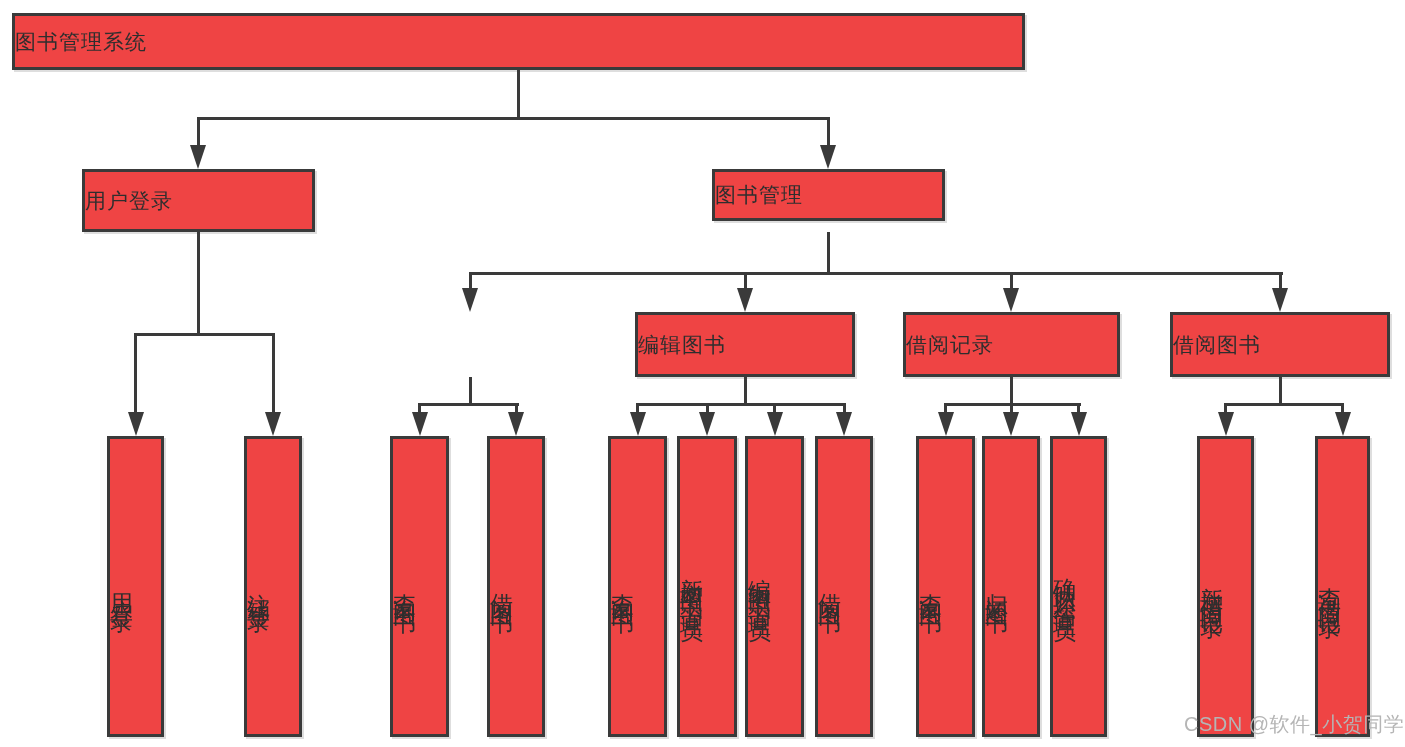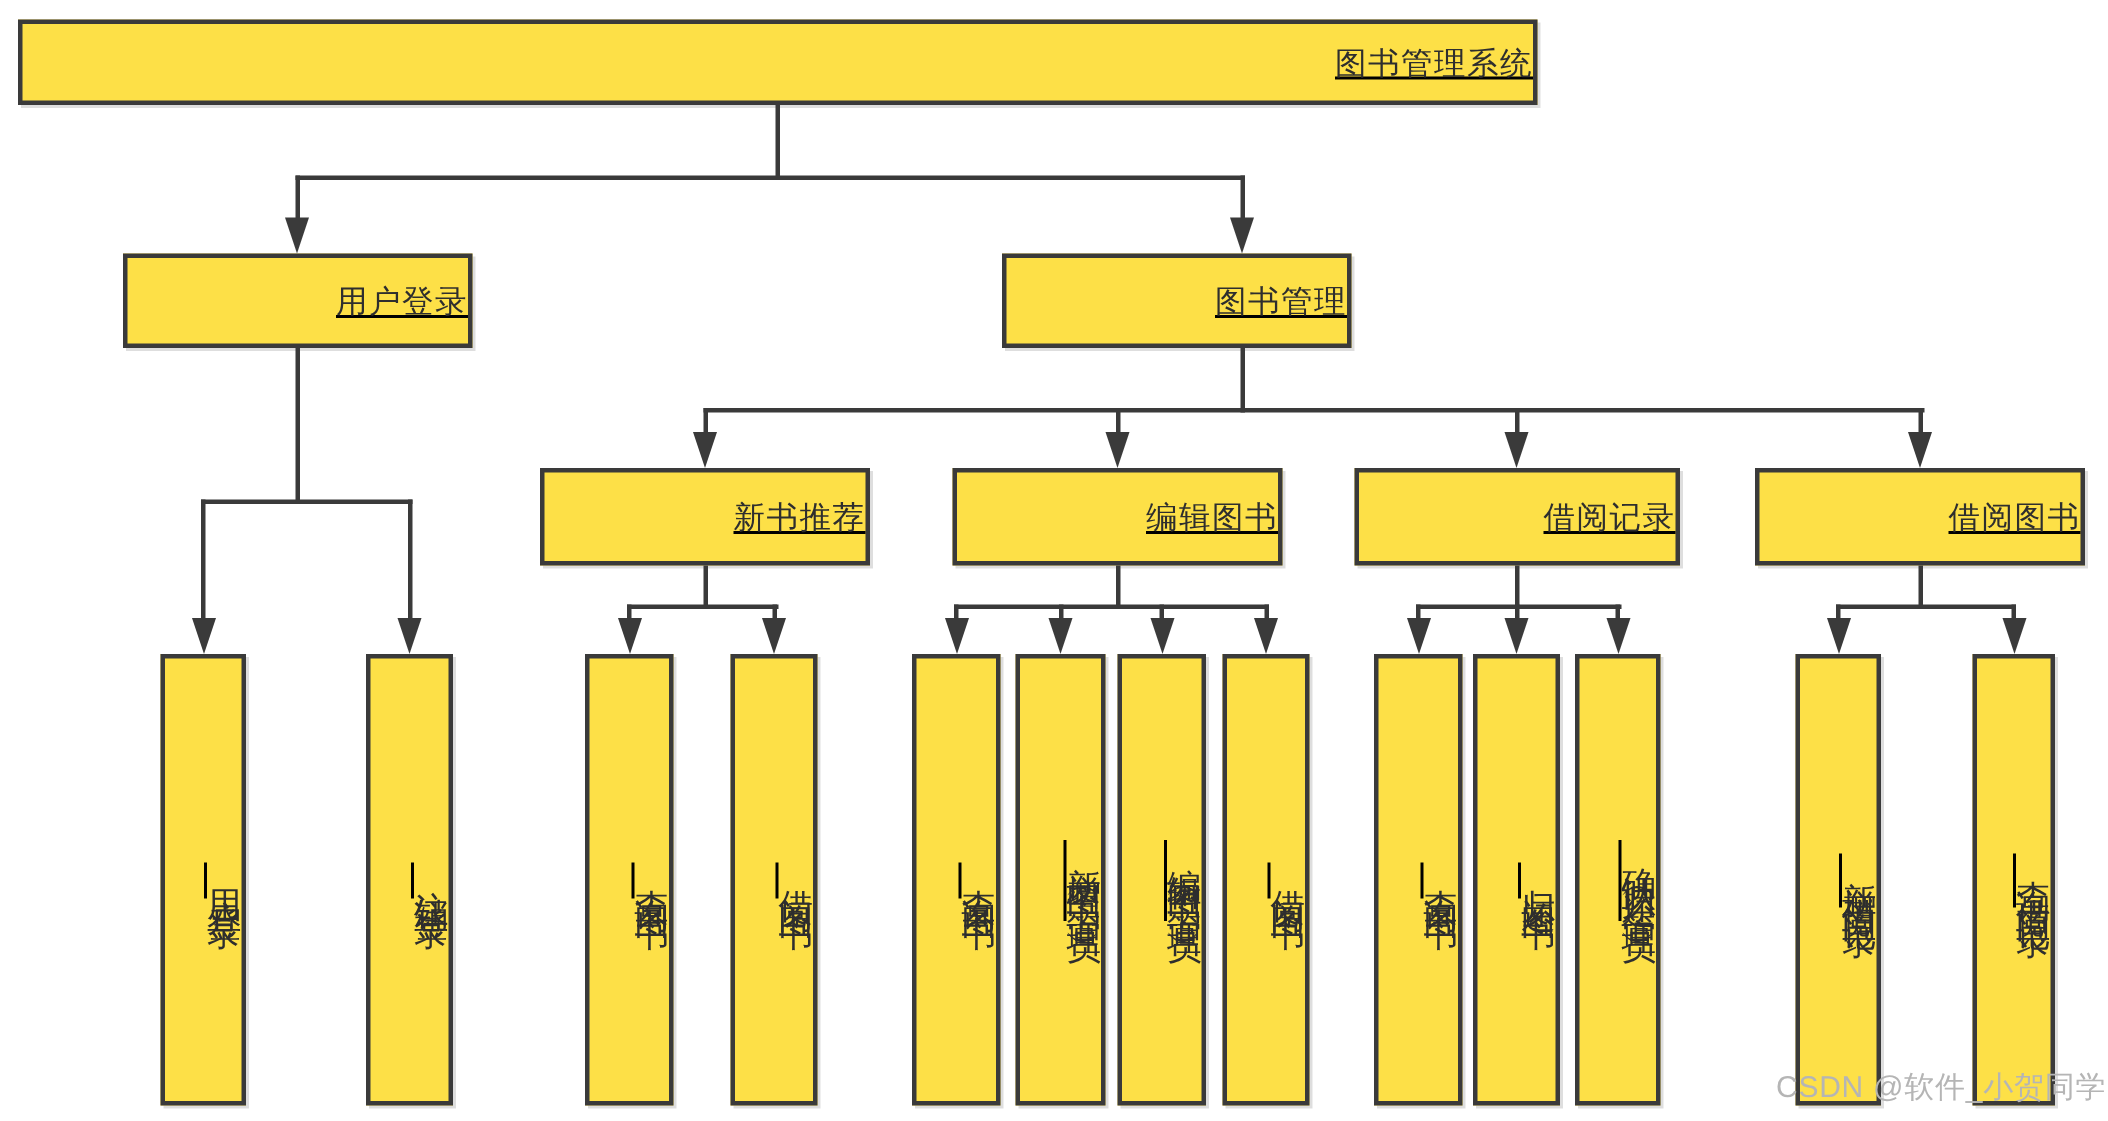--- a/index.html
+++ b/index.html
@@ -15,26 +15,25 @@
     position: relative;
     width: 1405px;
     height: 747px;
     background: var(--background);
     overflow: hidden;
   }
   .box {
     position: absolute;
     box-sizing: border-box;
     border: 3px solid var(--line);
-    background: #fde047;
+    background: #ef4444;
     display: flex;
     align-items: center;
-    justify-content: flex-end;
+    justify-content: flex-start;
     box-shadow: 2px 2px 0 rgba(0,0,0,0.13);
-    text-decoration: underline;
   }
   .hlabel {
     font-size: 21px;
     color: var(--text);
     letter-spacing: 1px;
     white-space: nowrap;
   }
   .vlabel {
     writing-mode: vertical-rl;
     text-orientation: mixed;
@@ -72,27 +71,24 @@
 
 <div class="stage">
 
   <div class="box" style="left:12px;top:13px;width:1013px;height:57px">
     <span class="hlabel">图书管理系统</span>
   </div>
 
   <div class="box" style="left:82px;top:169px;width:233px;height:63px">
     <span class="hlabel">用户登录</span>
   </div>
-  <div class="box" style="left:668px;top:169px;width:233px;height:63px">
+  <div class="box" style="left:712px;top:169px;width:233px;height:52px">
     <span class="hlabel">图书管理</span>
   </div>
 
-  <div class="box" style="left:360px;top:312px;width:220px;height:65px">
-    <span class="hlabel">新书推荐</span>
-  </div>
   <div class="box" style="left:635px;top:312px;width:220px;height:65px">
     <span class="hlabel">编辑图书</span>
   </div>
   <div class="box" style="left:903px;top:312px;width:217px;height:65px">
     <span class="hlabel">借阅记录</span>
   </div>
   <div class="box" style="left:1170px;top:312px;width:220px;height:65px">
     <span class="hlabel">借阅图书</span>
   </div>
 

